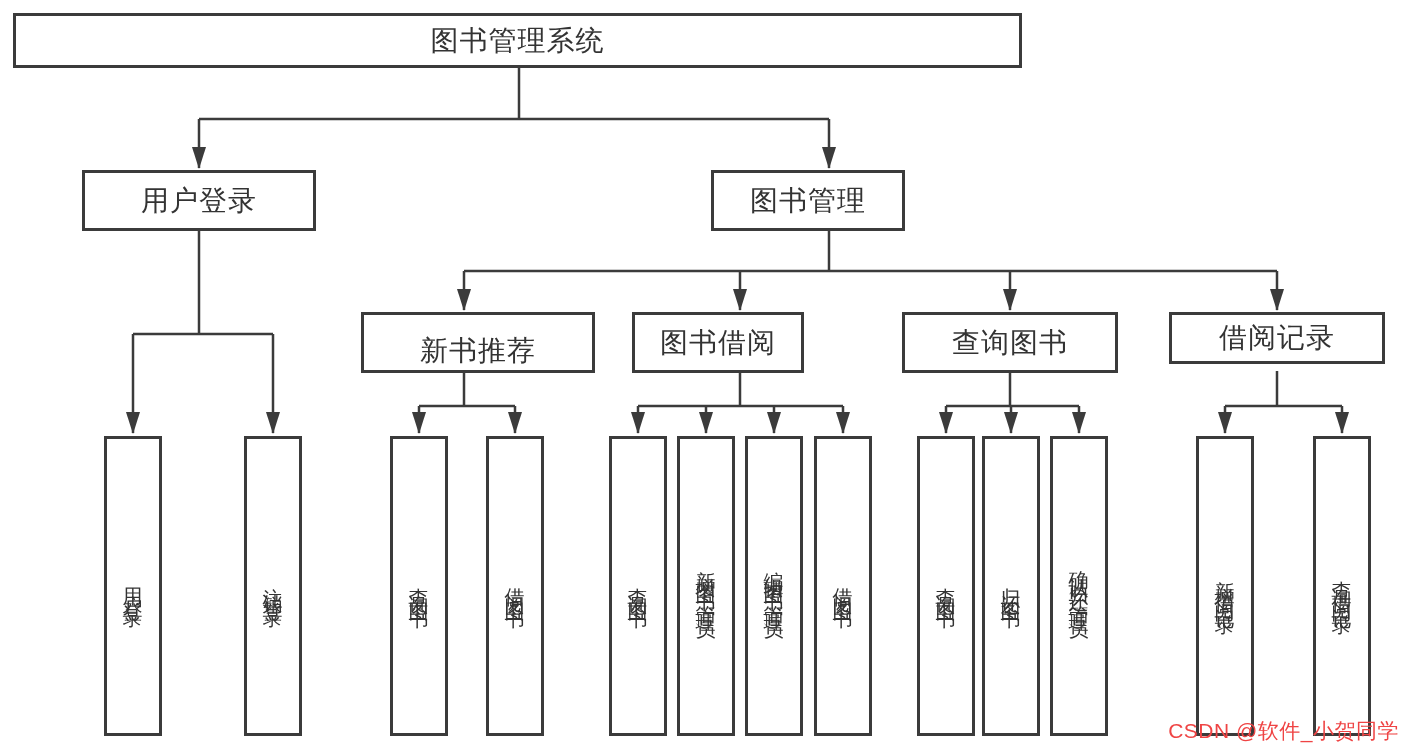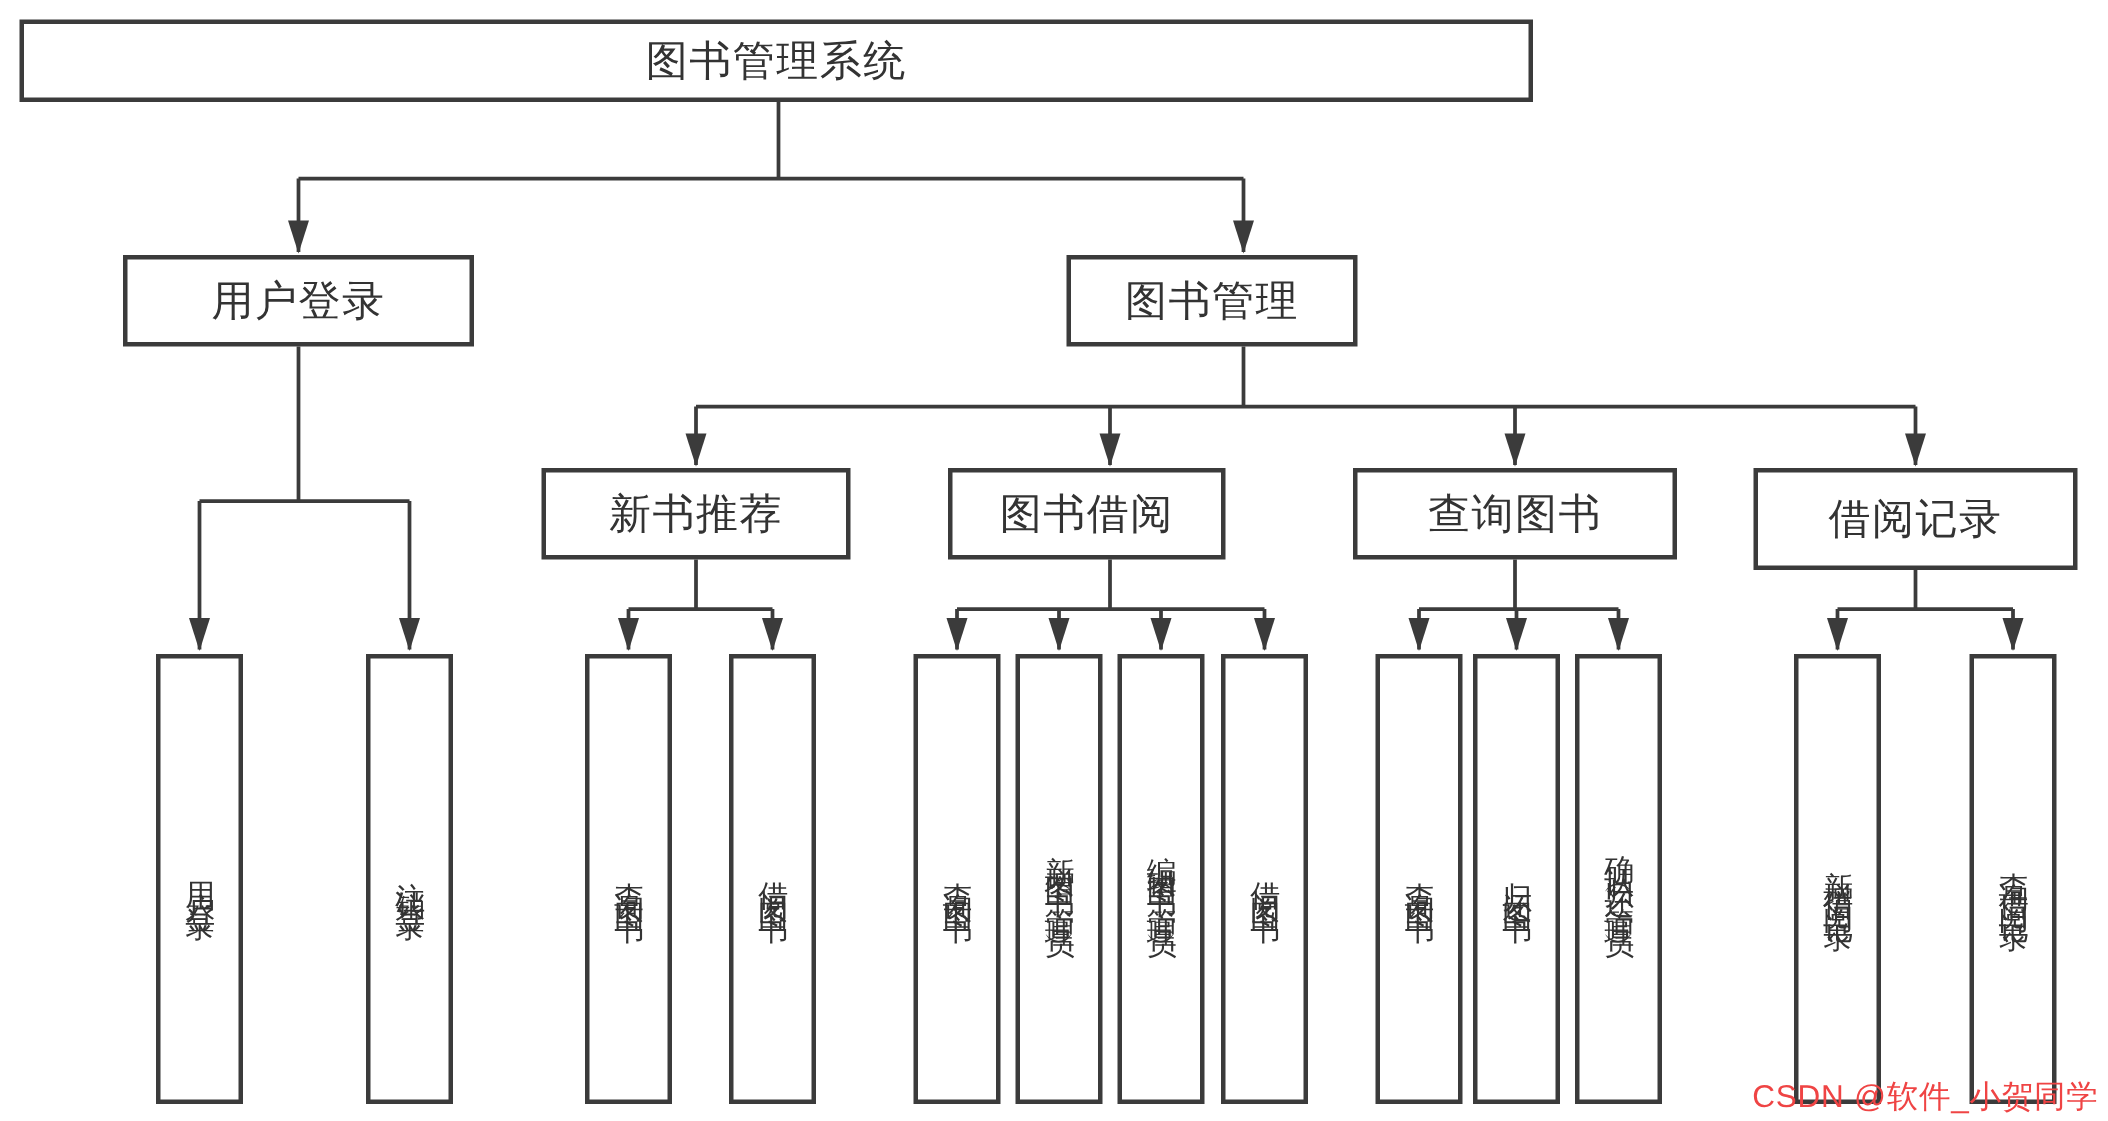--- a/index.html
+++ b/index.html
@@ -113,30 +113,30 @@
     <span>图书管理系统</span>
   </div>
 
   <div class="node hbox" style="left:82px; top:170px; width:234px; height:61px;">
     <span>用户登录</span>
   </div>
   <div class="node hbox" style="left:711px; top:170px; width:194px; height:61px;">
     <span>图书管理</span>
   </div>
 
-  <div class="node hbox" style="left:361px; top:312px; width:206px; height:61px;">
+  <div class="node hbox" style="left:361px; top:312px; width:234px; height:61px;align-items:flex-end;">
     <span>新书推荐</span>
   </div>
-  <div class="node hbox" style="left:632px; top:312px; width:185px; height:61px;">
+  <div class="node hbox" style="left:632px; top:312px; width:172px; height:61px;">
     <span>图书借阅</span>
   </div>
   <div class="node hbox" style="left:902px; top:312px; width:216px; height:61px;">
     <span>查询图书</span>
   </div>
-  <div class="node hbox" style="left:1169px; top:312px; width:216px; height:68px;">
+  <div class="node hbox" style="left:1169px; top:312px; width:216px; height:52px;">
     <span>借阅记录</span>
   </div>
 
   <div class="node vbox" style="left:104px; top:436px; width:58px; height:300px;">
     <span class="vtext">用户登录</span>
   </div>
   <div class="node vbox" style="left:244px; top:436px; width:58px; height:300px;">
     <span class="vtext">注销登录</span>
   </div>
 

